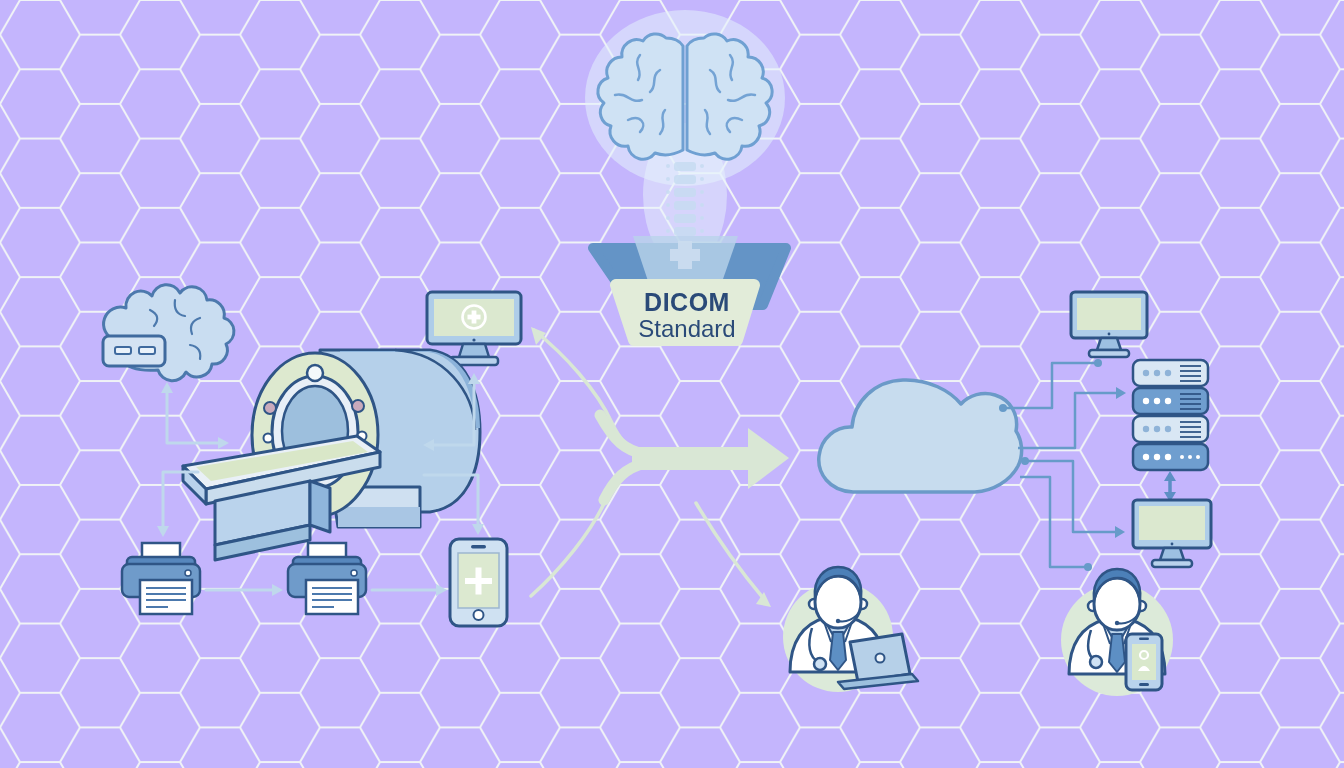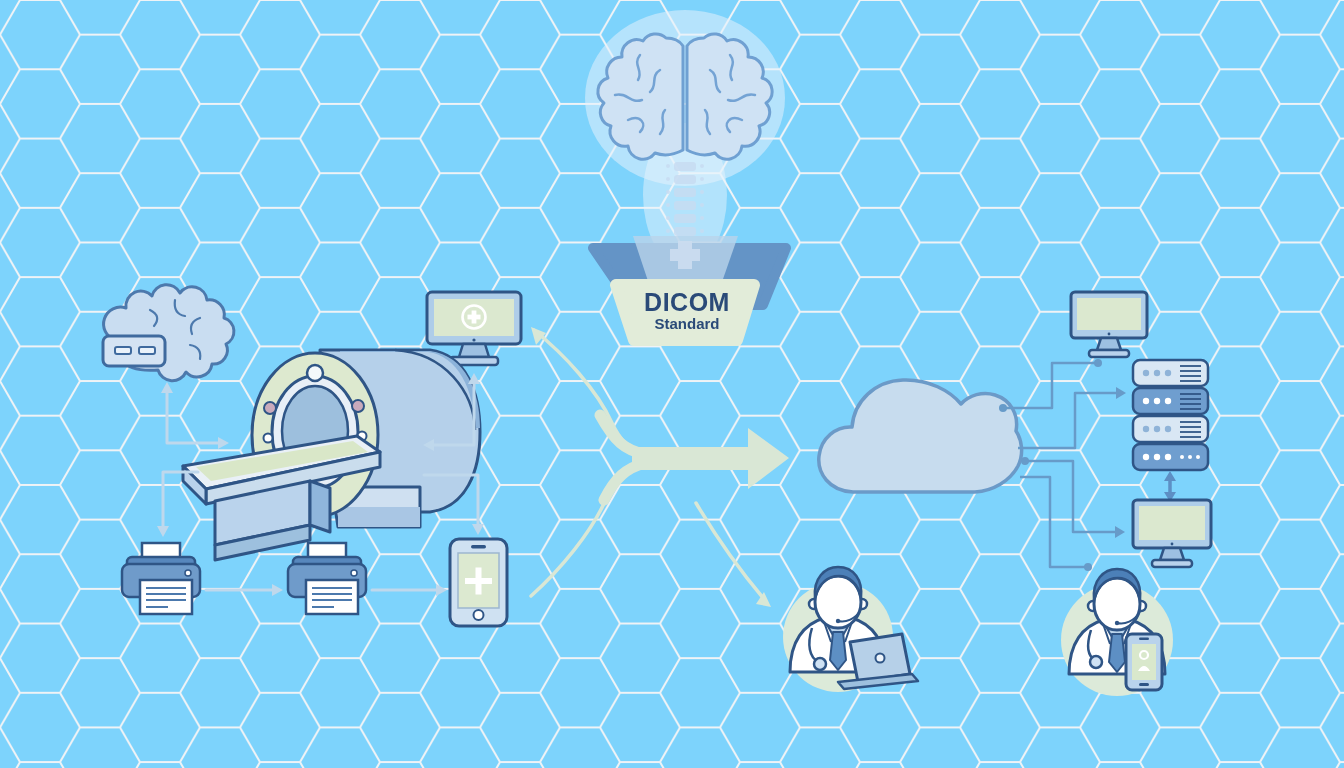--- a/index.html
+++ b/index.html
@@ -1,27 +1,27 @@
 <!DOCTYPE html>
 <html><head>
 <meta charset="utf-8">
 <style>
   html,body{margin:0;padding:0;background:#ffffff;}
   .canvas{
     position:relative;width:1344px;height:768px;overflow:hidden;
-    background:#7dd3fc;font-family:"Liberation Sans",sans-serif;
+    background:#c4b5fd;font-family:"Liberation Sans",sans-serif;
   }
   .canvas svg{position:absolute;left:0;top:0;}
   .label{
     position:absolute;text-align:center;color:#2a4a78;
     font-family:"Liberation Sans",sans-serif;
   }
   .funnel-label{left:605px;top:289px;width:164px;}
   .funnel-label .l1{font-size:25px;font-weight:bold;letter-spacing:.5px;line-height:1.05;}
-  .funnel-label .l2{font-size:15px;font-weight:700;line-height:1.15;}
+  .funnel-label .l2{font-size:24px;font-weight:400;line-height:1.15;}
   .cloud-label{left:820px;top:503px;width:200px;font-size:27px;font-weight:bold;color:#24426e;letter-spacing:.3px;}
 </style>
 </head>
 <body>
 
 <div class="canvas">
 
 <svg width="1344" height="768" viewBox="0 0 1344 768">
   <defs>
     <pattern id="hexpat" width="120" height="69.28" patternUnits="userSpaceOnUse">

